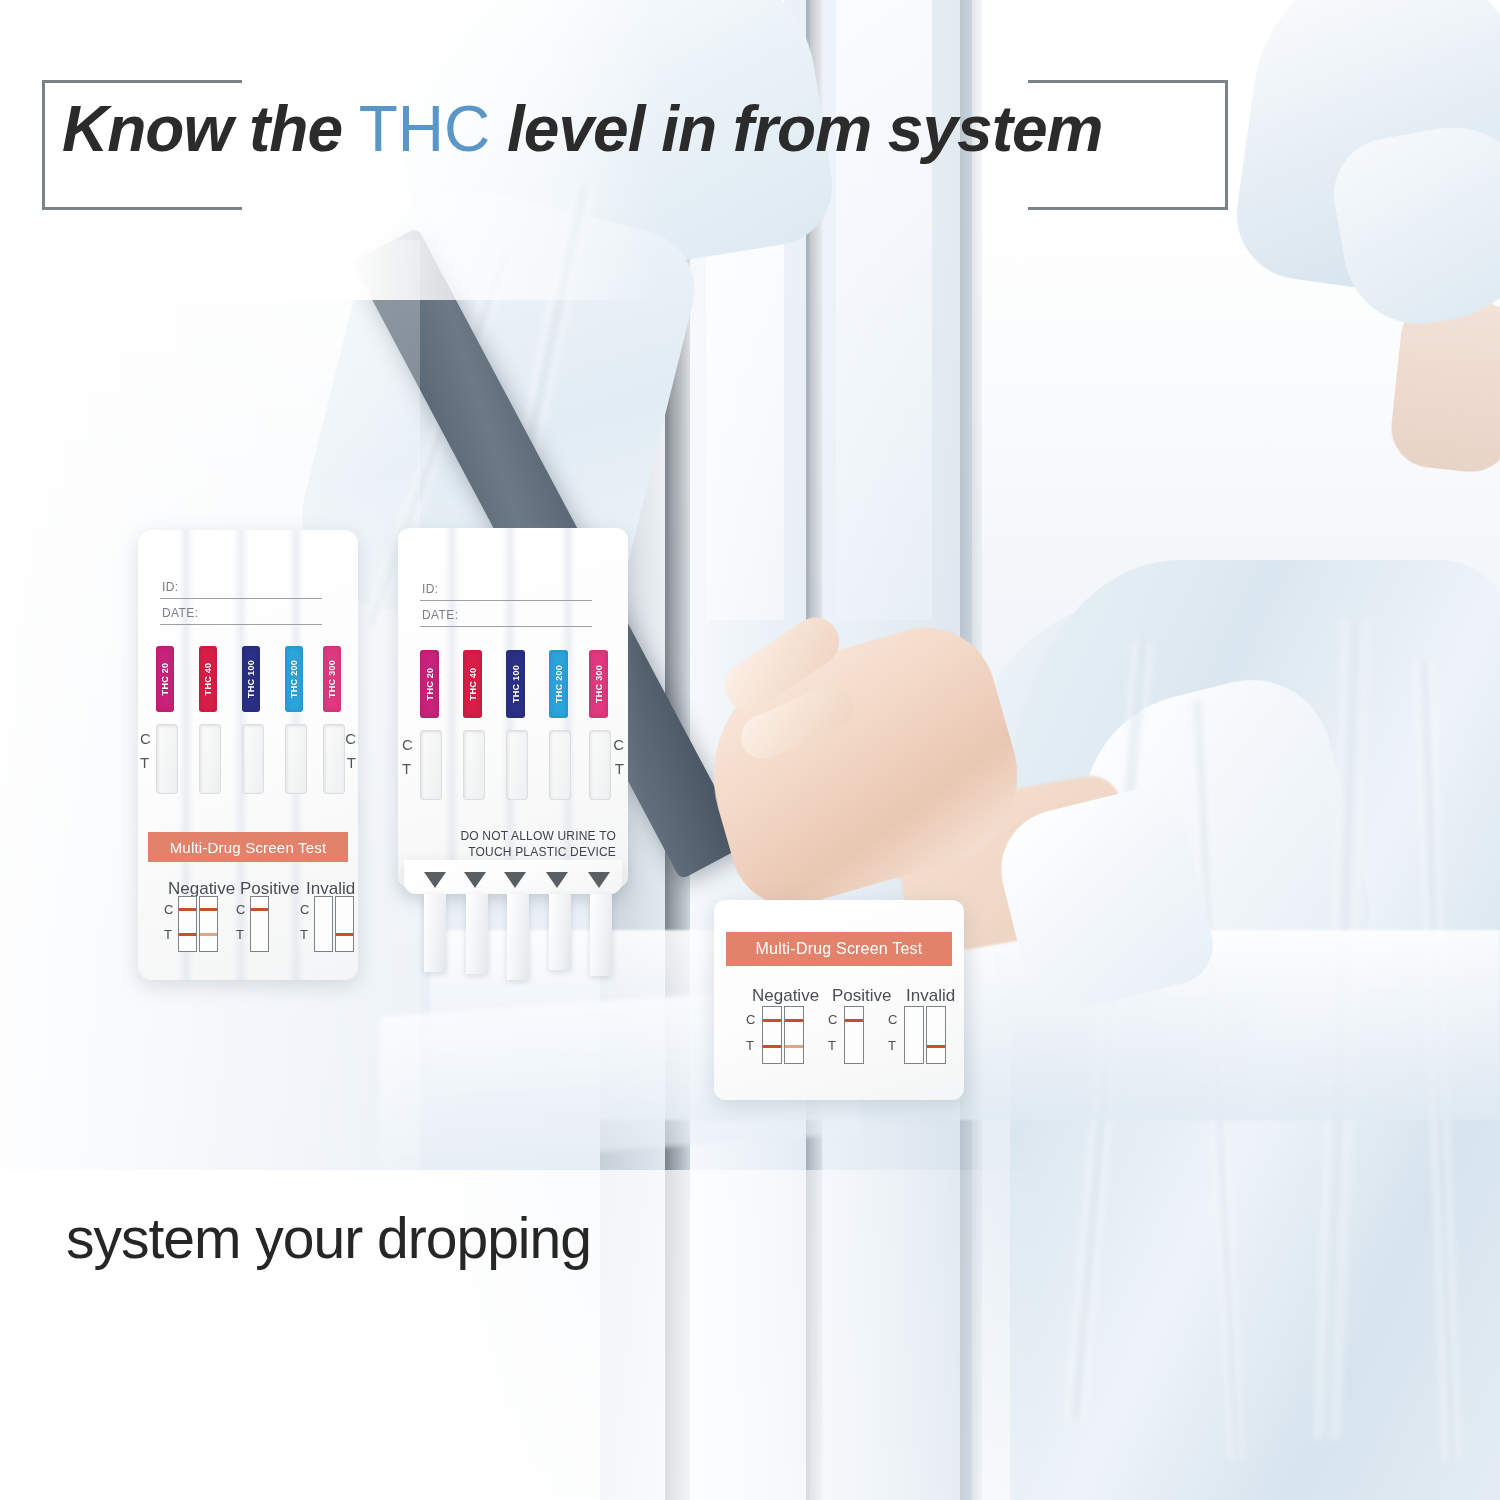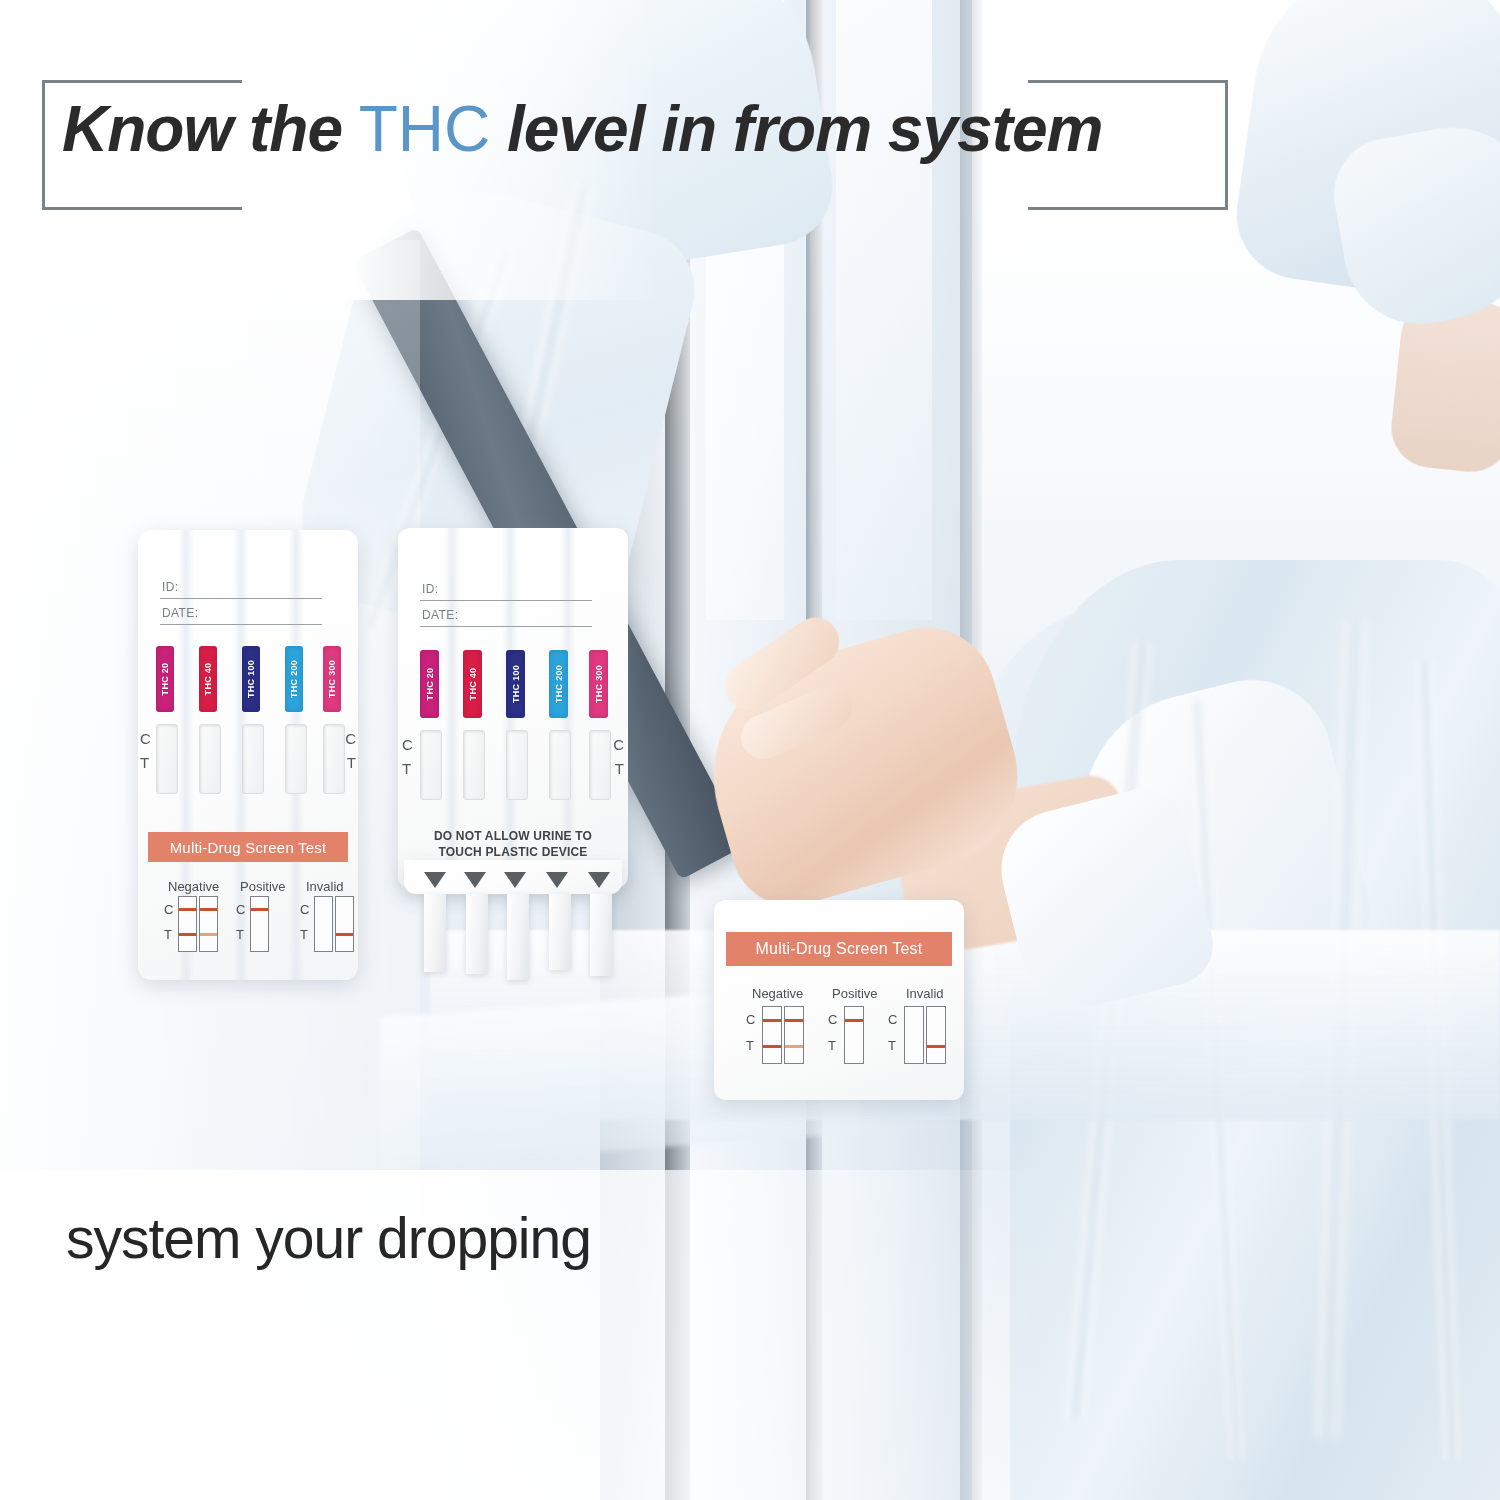--- a/index.html
+++ b/index.html
@@ -176,28 +176,28 @@
   }
 
   .window{position:absolute;background:linear-gradient(100deg,#fbfbfb,#eef0f1);
     border:1px solid #dcdfe2;border-radius:3px;
     box-shadow:inset 1px 1px 3px rgba(0,0,0,.10);}
   .ctmark{position:absolute;font-size:15px;color:#54585c;}
 
   .banner{position:absolute;background:#e3826a;display:flex;align-items:center;justify-content:center;
     color:#fff;font-weight:normal;letter-spacing:.2px;}
 
-  .legend-title{position:absolute;font-size:13px;color:#4a4e52;}
+  .legend-title{position:absolute;font-size:17px;color:#4a4e52;}
   .lstrip{position:absolute;background:#fdfdfd;border:1px solid #7d8286;}
   .lline{position:absolute;height:3px;background:#c8502f;}
   .lline.faint{background:#e0a48c;}
   .lct{position:absolute;font-size:13px;color:#4a4e52;}
 
-  .notice{position:absolute;text-align:center;font-size:12px;color:#3f4347;
-    letter-spacing:.2px;line-height:1.35;font-weight:700;}
+  .notice{position:absolute;text-align:right;font-size:12px;color:#3f4347;
+    letter-spacing:.2px;line-height:1.35;font-weight:400;}
   .tri{position:absolute;width:0;height:0;border-left:11px solid transparent;
     border-right:11px solid transparent;border-top:16px solid #5a5f63;}
   .tail{position:absolute;background:linear-gradient(95deg,#ffffff,#f0f2f4 60%,#e3e7ea);
     box-shadow:0 2px 6px rgba(130,145,158,.28);}
 </style>
 </head>
 <body>
 
 <div id="stage">
 

